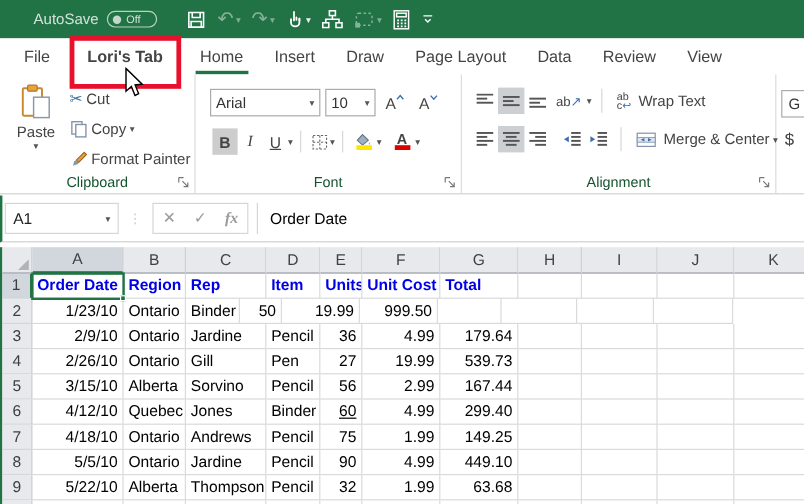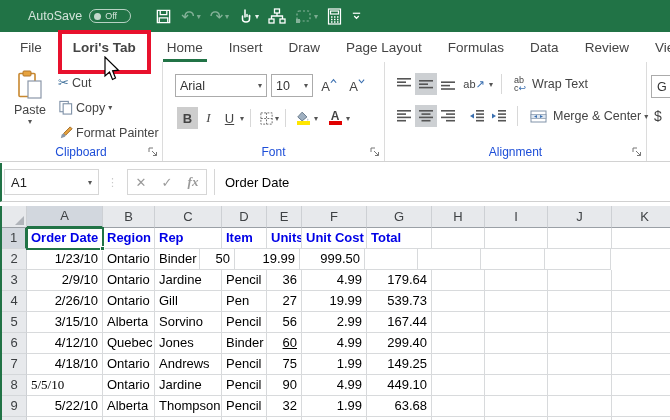--- a/index.html
+++ b/index.html
@@ -23,21 +23,21 @@
   
   .tabrow { position:absolute; left:0; top:32px; width:670px; height:30px; background:#fff; display:flex; align-items:center; padding-left:7px; }
   .tab { position:relative; height:30px; display:flex; align-items:center; padding:0 13px; font-size:13.5px; color:#444; white-space:nowrap; }
   .tab.boxed { font-weight:bold; padding:0 18px; }
   .tab.active::after { content:""; position:absolute; left:9px; right:9px; bottom:0; height:3px; background:#217346; }
   .redbox { position:absolute; left:3px; right:3px; top:-2px; height:44px; border:4px solid #e8112d; pointer-events:none; z-index:20; }
 
   
   .ribbon { position:absolute; left:0; top:62px; width:670px; height:100px; background:#fff; border-bottom:1px solid #d2d2d2; display:flex; }
   .group { position:relative; height:100%; border-right:1px solid #dcdcdc; flex:none; }
-  .group-label { position:absolute; bottom:2px; left:0; right:0; text-align:center; font-size:12px; color:#1d4ed8; }
+  .group-label { position:absolute; bottom:2px; left:0; right:0; text-align:center; font-size:12px; color:#14532d; }
   .launcher { position:absolute; bottom:3px; right:3px; width:11px; height:11px; }
   .sep-v { width:1px; background:#d8d8d8; margin:6px 2px; }
   .rbtn { display:flex; align-items:center; gap:3px; border:1px solid transparent; padding:1px 3px; color:#444; font-size:12.5px; white-space:nowrap; }
   .ddg { font-size:8px; color:#555; }
 
   
   .g-clip { width:163px; }
   .paste-btn { position:absolute; left:8px; top:8px; width:44px; height:72px; display:flex; flex-direction:column; align-items:center; }
   .paste-label { font-size:12.5px; color:#444; margin-top:3px; }
   .clip-col { position:absolute; left:54px; top:8px; display:flex; flex-direction:column; }
@@ -176,23 +176,20 @@
       <div class="tab">
         <span>Insert</span>
       </div>
       <div class="tab">
         <span>Draw</span>
       </div>
       <div class="tab">
         <span>Page Layout</span>
       </div>
       <div class="tab">
-        <span>Formulas</span>
-      </div>
-      <div class="tab">
         <span>Data</span>
       </div>
       <div class="tab">
         <span>Review</span>
       </div>
       <div class="tab">
         <span>View</span>
       </div>
     </div>
 
@@ -531,21 +528,21 @@
         <div class="cell" style="width: 35px; text-align: right;">75</div>
         <div class="cell" style="width: 65px; text-align: right;">1.99</div>
         <div class="cell" style="width: 65px; text-align: right;">149.25</div>
         <div class="cell" style="width: 53px; text-align: left;"></div>
         <div class="cell" style="width: 63px; text-align: left;"></div>
         <div class="cell" style="width: 64px; text-align: left;"></div>
         <div class="cell" style="width: 66px; text-align: left;"></div>
       </div>
       <div class="grid-row">
         <div class="gut" style="width: 25px;">8</div>
-        <div class="cell" style="width: 76px; text-align: left; font-family: Liberation Serif, serif;">5/5/10</div>
+        <div class="cell" style="width: 76px; text-align: right;">5/5/10</div>
         <div class="cell" style="width: 52px; text-align: left;">Ontario</div>
         <div class="cell" style="width: 67px; text-align: left;">Jardine</div>
         <div class="cell" style="width: 45px; text-align: left;">Pencil</div>
         <div class="cell" style="width: 35px; text-align: right;">90</div>
         <div class="cell" style="width: 65px; text-align: right;">4.99</div>
         <div class="cell" style="width: 65px; text-align: right;">449.10</div>
         <div class="cell" style="width: 53px; text-align: left;"></div>
         <div class="cell" style="width: 63px; text-align: left;"></div>
         <div class="cell" style="width: 64px; text-align: left;"></div>
         <div class="cell" style="width: 66px; text-align: left;"></div>

